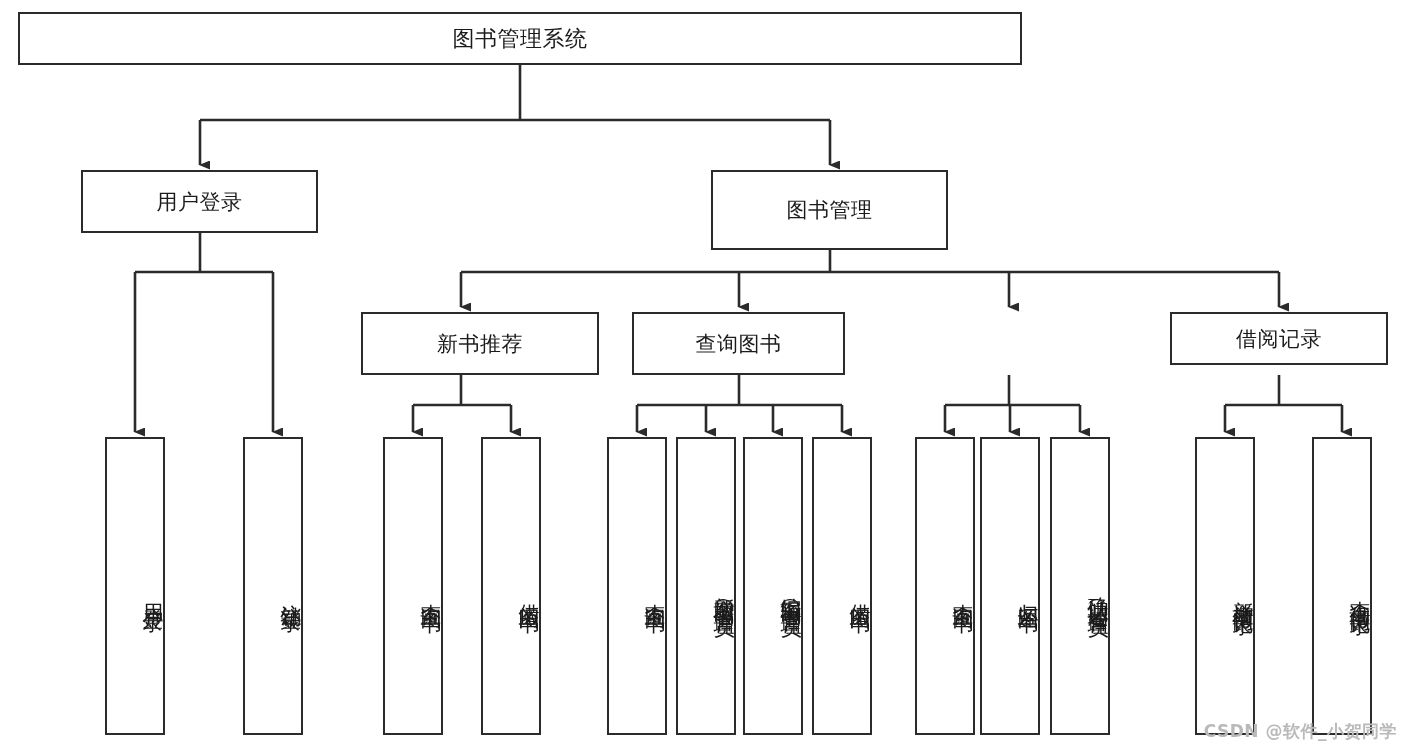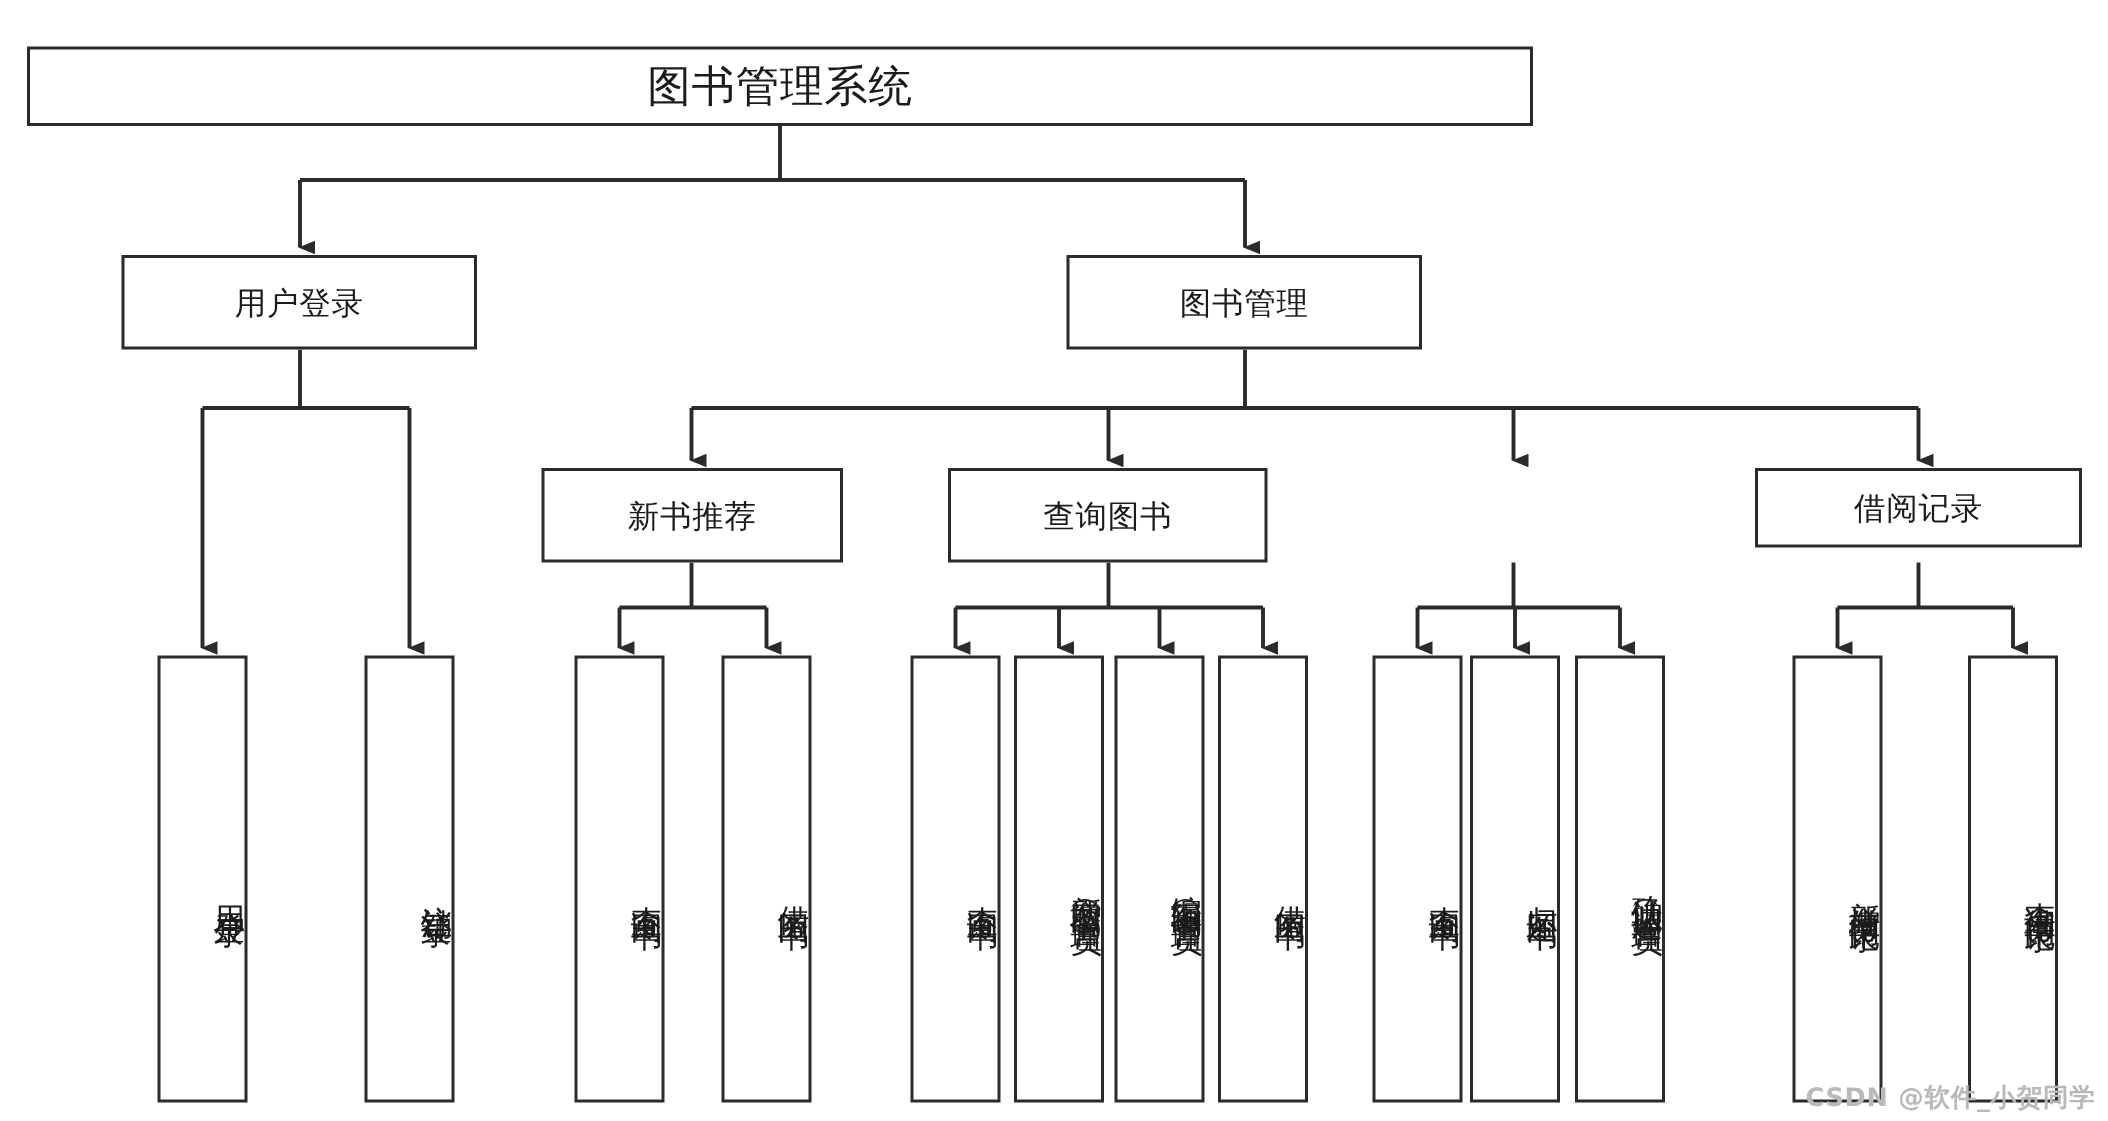--- a/index.html
+++ b/index.html
@@ -48,22 +48,21 @@
     justify-content: center;
     padding-top: 14px;
     line-height: 1;
   }
   .node.vert span {
     writing-mode: vertical-rl;
     text-orientation: upright;
     display: block;
   }
   .node.root {
-    font-size: 29px;
-    margin-top: 19px;
+    font-size: 22px;
   }
   #watermark {
     position: absolute;
     right: 8px;
     bottom: 4px;
     font-size: 17px;
     color: #b9b9b9;
     letter-spacing: 0.5px;
     white-space: nowrap;
     font-weight: bold;
@@ -124,25 +123,25 @@
     </g>
   </svg>
 
   <div class="node horiz root" style="left:18px; top:12px; width:1004px; height:53px;">
     <span>图书管理系统</span>
   </div>
 
   <div class="node horiz" style="left:81px; top:170px; width:237px; height:63px;">
     <span>用户登录</span>
   </div>
-  <div class="node horiz" style="left:711px; top:170px; width:237px; height:63px;">
+  <div class="node horiz" style="left:711px; top:170px; width:237px; height:80px;">
     <span>图书管理</span>
   </div>
 
-  <div class="node horiz" style="left:361px; top:312px; width:201px; height:63px;">
+  <div class="node horiz" style="left:361px; top:312px; width:238px; height:63px;">
     <span>新书推荐</span>
   </div>
   <div class="node horiz" style="left:632px; top:312px; width:213px; height:63px;">
     <span>查询图书</span>
   </div>
   <div class="node horiz" style="left:1170px; top:312px; width:218px; height:53px;">
     <span>借阅记录</span>
   </div>
 
   <div class="node vert" style="left:105px; top:437px; width:60px; height:298px;">

